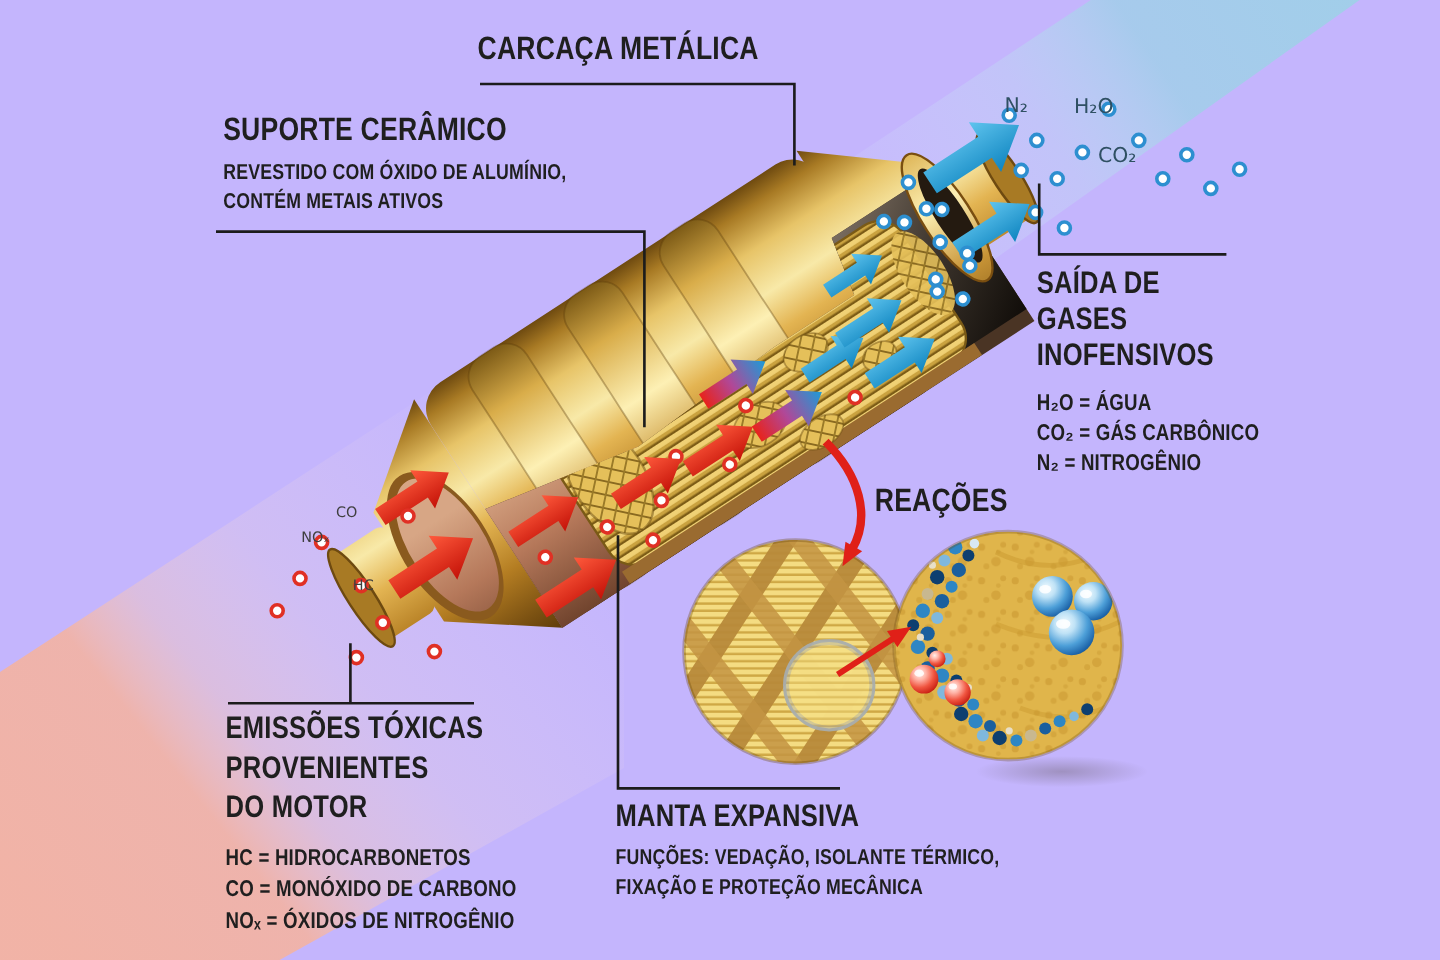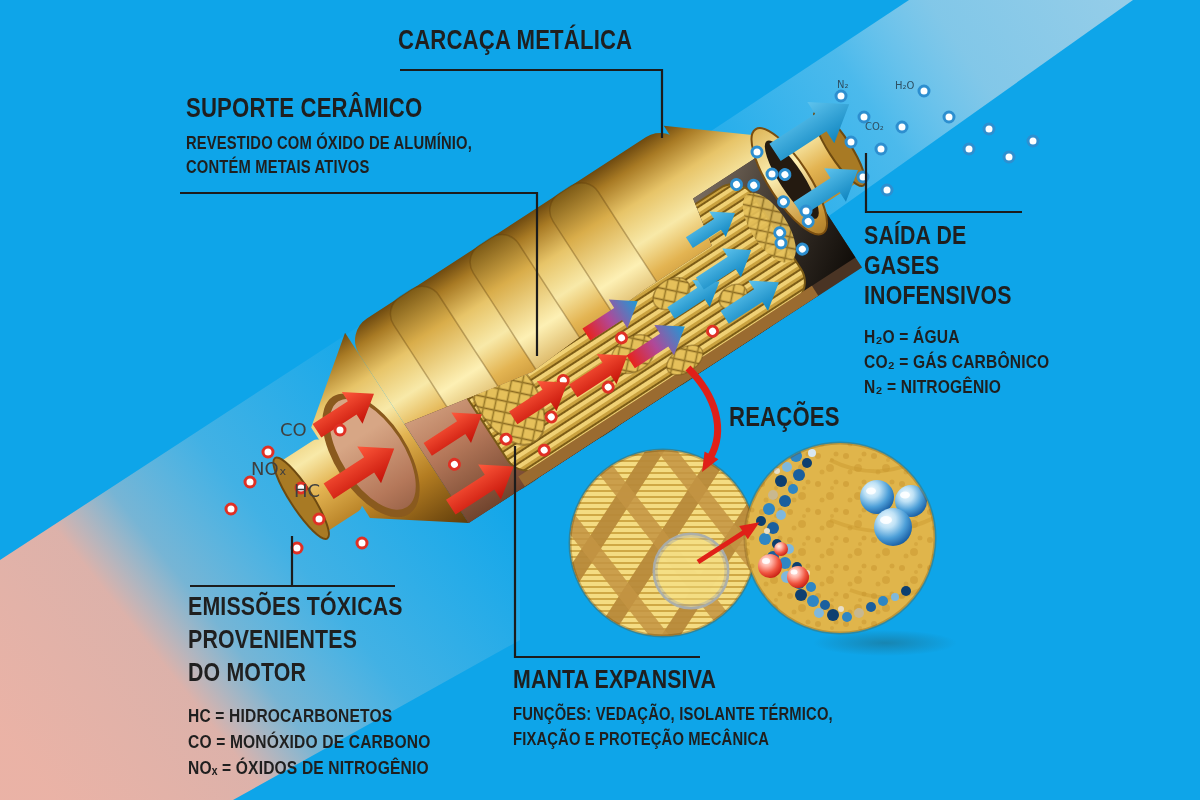--- a/index.html
+++ b/index.html
@@ -1,27 +1,27 @@
 <!DOCTYPE html>
 <html><head>
 <meta charset="utf-8">
 <style>
   html,body{margin:0;padding:0;background:#fff;}
-  .stage{position:relative;width:1200px;height:800px;overflow:hidden;background:#0ea5e9;
+  .stage{position:relative;width:1200px;height:800px;overflow:hidden;background:#c4b5fd;
          font-family:"Liberation Sans","DejaVu Sans",sans-serif;}
   .stage svg{position:absolute;left:0;top:0;}
   .lbl{position:absolute;font-weight:bold;color:#1f1f1f;white-space:nowrap;
        transform:scaleX(.82);transform-origin:0 0;letter-spacing:.2px;line-height:1;}
   .t26{font-size:26px;}
   .t27{font-size:27px;}
   .sub{font-size:18px;font-weight:bold;}
   .leg{font-size:19px;font-weight:bold;}
-  .mol{position:absolute;font-family:"DejaVu Sans",sans-serif;font-size:18px;color:#3f3f3f;
+  .mol{position:absolute;font-family:"DejaVu Sans",sans-serif;font-size:12px;color:#3f3f3f;
        white-space:nowrap;line-height:1;}
-  .molOut{font-size:10px;color:#2f5063;}
+  .molOut{font-size:17px;color:#2f5063;}
 </style>
 </head>
 <body>
 
 <div class="stage">
 
 <svg width="1200" height="800" viewBox="0 0 1200 800">
   <defs>
     <linearGradient id="bandRedGrad" gradientUnits="userSpaceOnUse" x1="40" y1="780" x2="480" y2="430">
       <stop offset="0" stop-color="rgba(243,179,163,0.96)"></stop>
@@ -368,19 +368,19 @@
 <div class="lbl sub" style="left:513px;top:730px">FIXAÇÃO E PROTEÇÃO MECÂNICA</div>
 
 <div class="lbl t26" style="left:188px;top:593px">EMISSÕES TÓXICAS</div>
 <div class="lbl t26" style="left:188px;top:626px">PROVENIENTES</div>
 <div class="lbl t26" style="left:188px;top:659px">DO MOTOR</div>
 <div class="lbl leg" style="left:188px;top:706px">HC = HIDROCARBONETOS</div>
 <div class="lbl leg" style="left:188px;top:732px">CO = MONÓXIDO DE CARBONO</div>
 <div class="lbl leg" style="left:188px;top:758px">NOₓ = ÓXIDOS DE NITROGÊNIO</div>
 
 <div class="mol" style="left:280px;top:421px">CO</div>
-<div class="mol" style="left:251px;top:460px">NOₓ</div>
+<div class="mol" style="left:251px;top:442px">NOₓ</div>
 <div class="mol" style="left:294px;top:482px">HC</div>
 <div class="mol molOut" style="left:837px;top:80px">N₂</div>
 <div class="mol molOut" style="left:895px;top:81px">H₂O</div>
-<div class="mol molOut" style="left:865px;top:122px">CO₂</div>
+<div class="mol molOut" style="left:915px;top:122px">CO₂</div>
 
 </div>
 
 </body></html>

